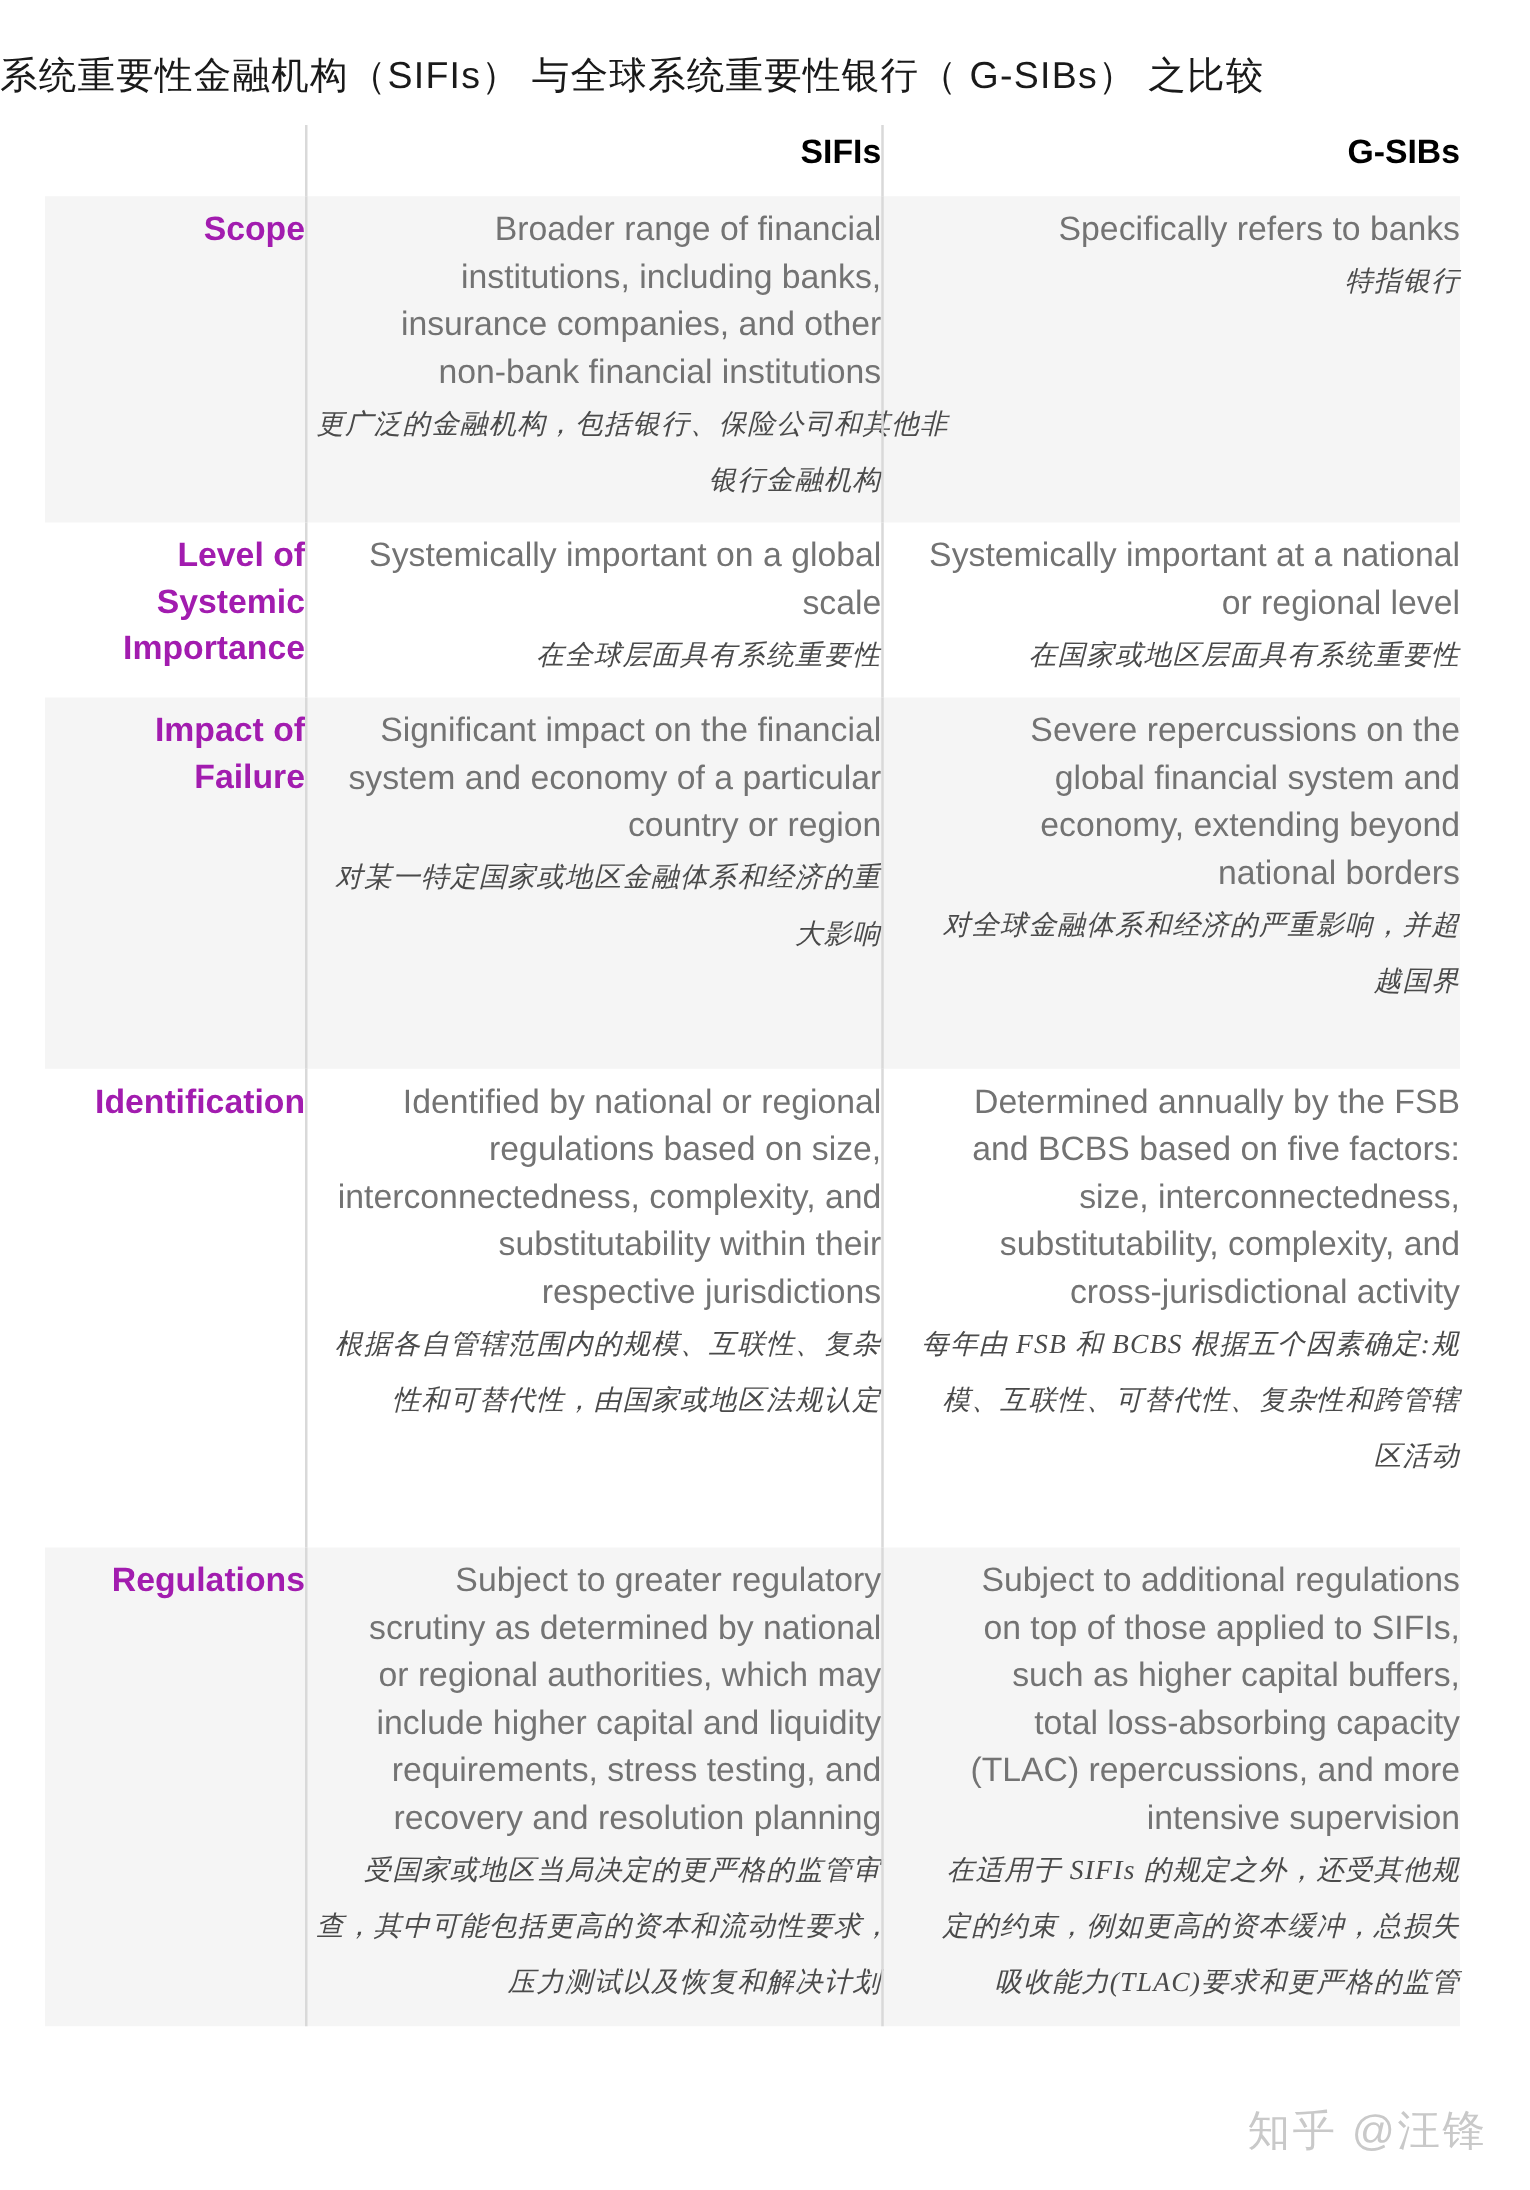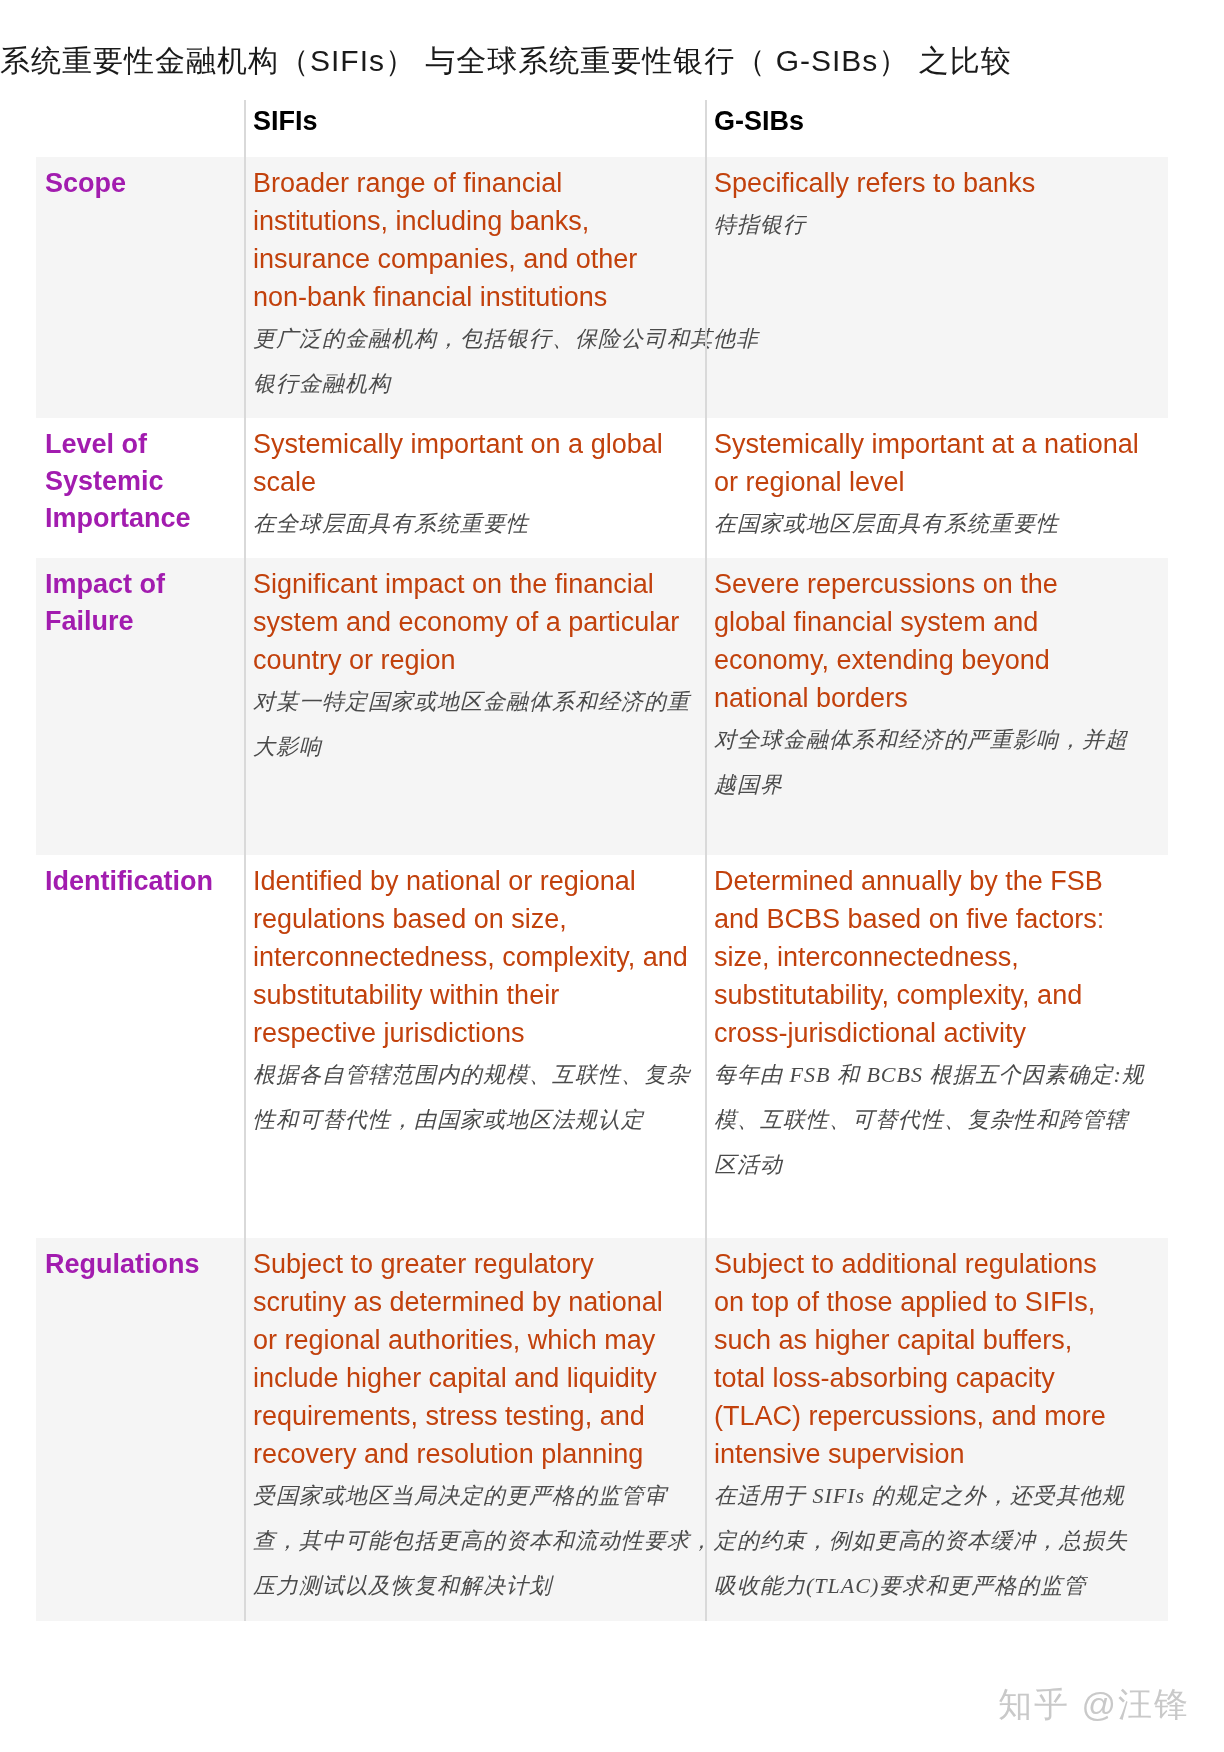--- a/index.html
+++ b/index.html
@@ -24,21 +24,21 @@
   }
   .table {
     margin: 22px 0 0 36px;
     width: 1132px;
   }
   .trow {
     display: grid;
     grid-template-columns: 208px 461px 463px;
   }
   .trow.gray { background: #f5f5f5; }
-  .cell { box-sizing: border-box; }
+  .cell { box-sizing: border-box; text-align: right; }
   .cell.c2, .cell.c3 { border-left: 2px solid #d9d9d9; }
   .header-row { height: 57px; }
   .header-row .cell { padding: 4px 0 0 7px; }
   .colhead {
     font-size: 27px;
     font-weight: 700;
     color: #000000;
     line-height: 34px;
   }
   .row-1 { min-height: 251px; }
@@ -51,21 +51,21 @@
     font-size: 27px;
     font-weight: 700;
     color: #a21caf;
     line-height: 37px;
     white-space: pre-line;
   }
   .bodycell { padding: 7px 0 12px 7px; }
   .en {
     font-size: 27px;
     line-height: 38px;
-    color: #c2410c;
+    color: #737373;
     white-space: pre;
   }
   .zh {
     font-family: "Liberation Serif", serif;
     font-size: 22px;
     line-height: 45px;
     letter-spacing: 1px;
     color: #4a4a4a;
     white-space: pre;
     font-style: italic;

